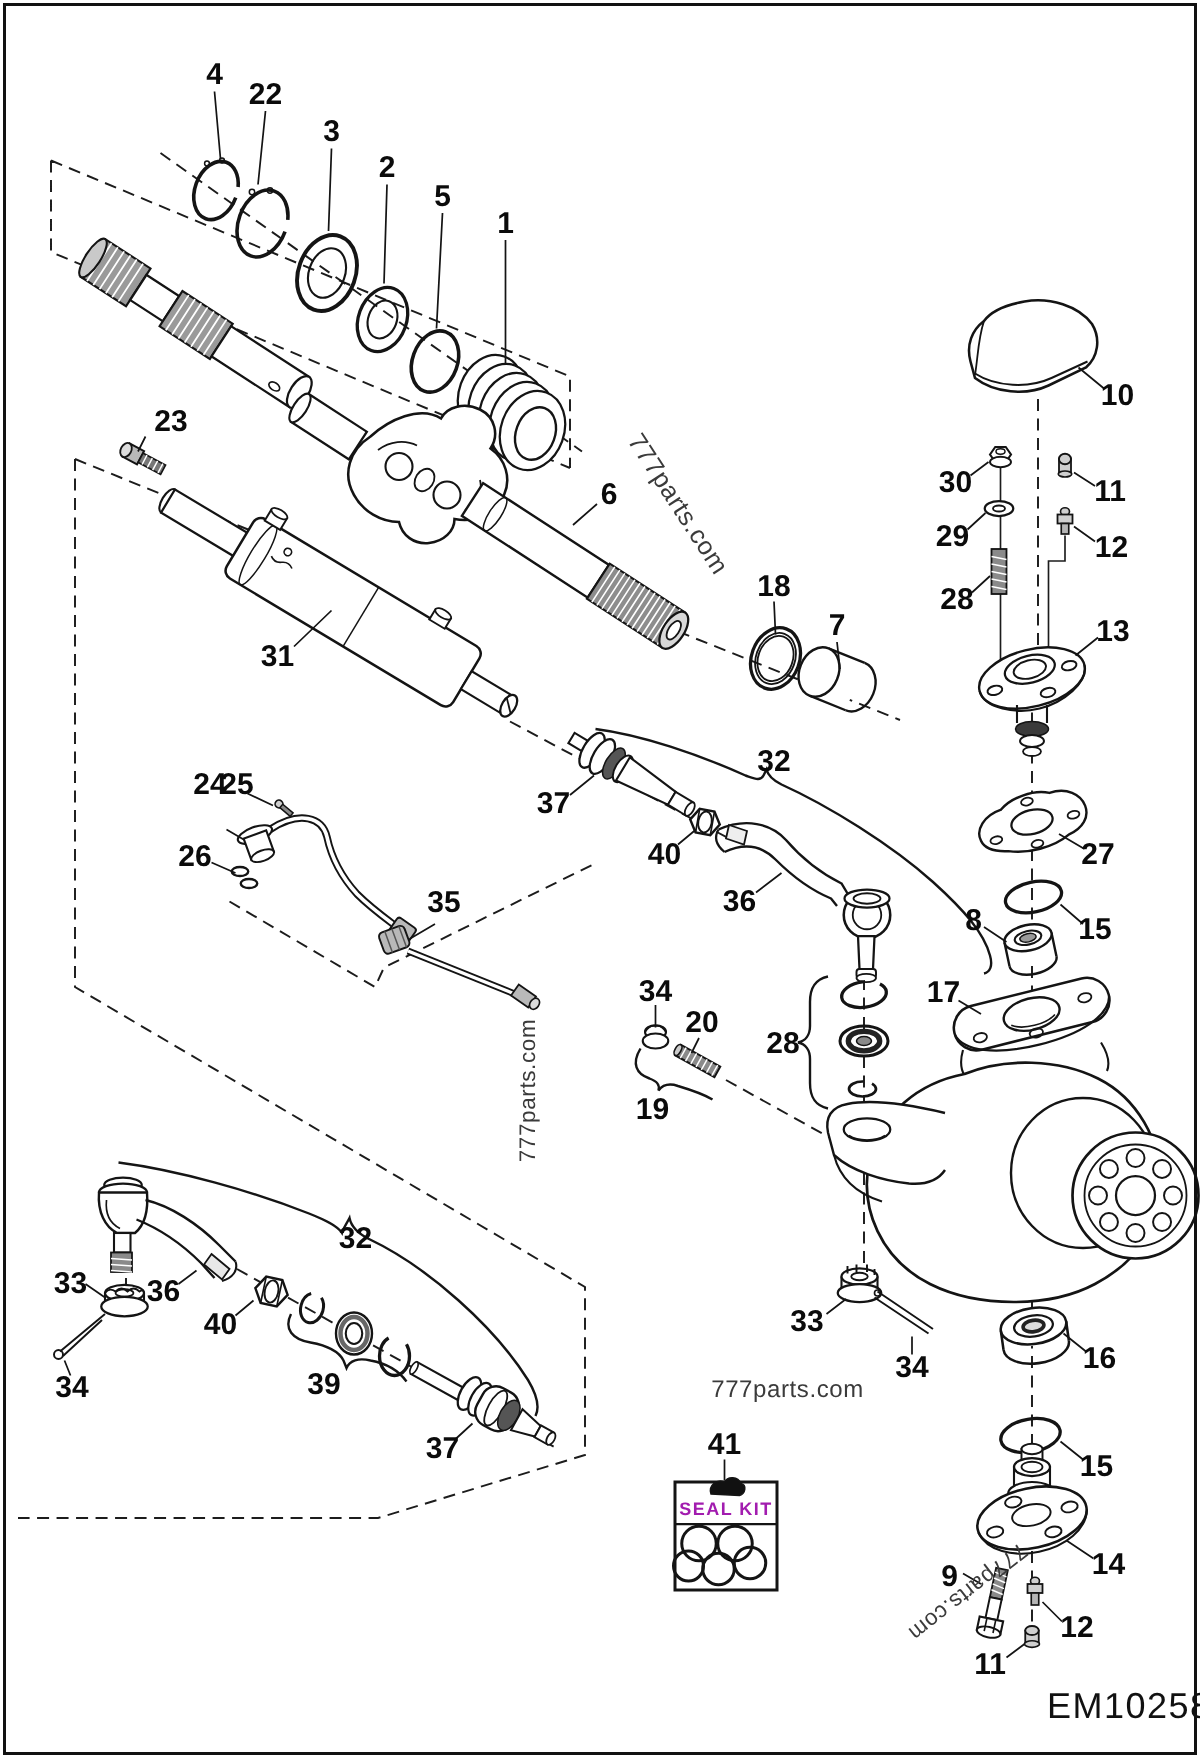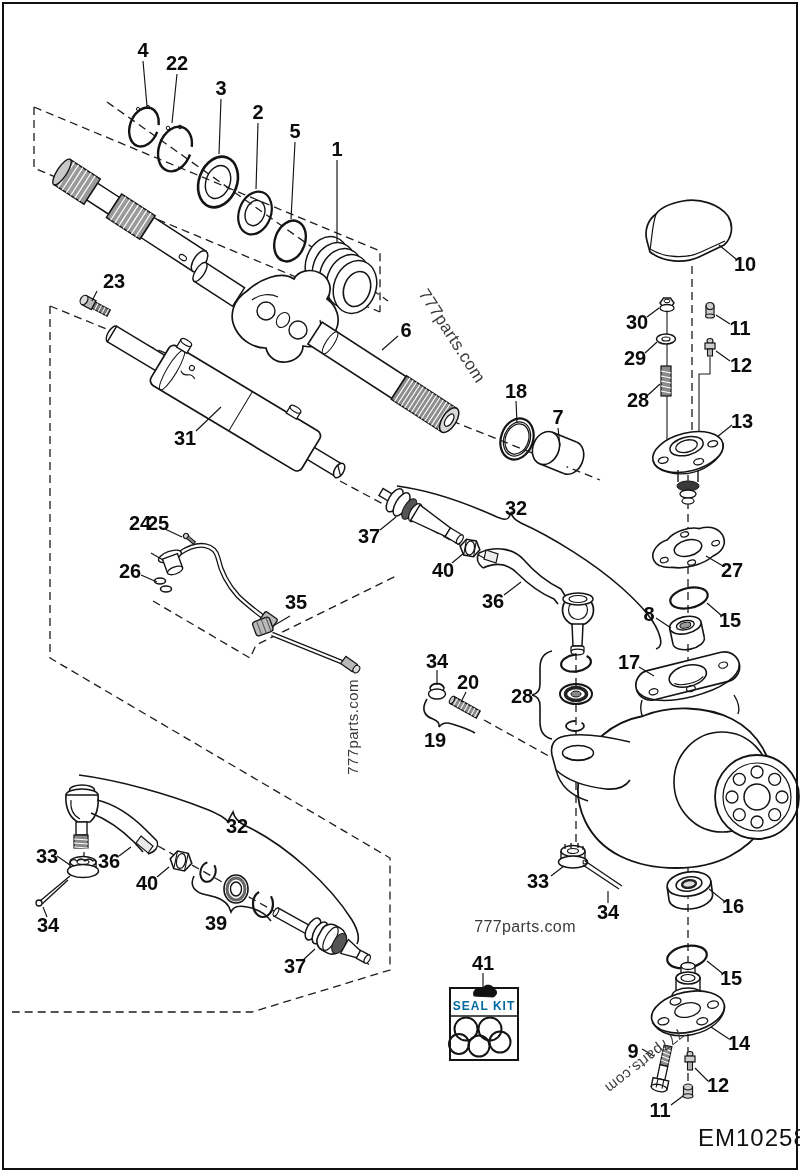--- a/index.html
+++ b/index.html
@@ -10,21 +10,21 @@
   .callout{position:absolute;transform:translate(-50%,-50%);font-weight:bold;font-size:20px;
            color:#0b0b0b;white-space:nowrap;line-height:1;}
   .wm{position:absolute;transform:translate(-50%,-50%);color:#3b3b3b;white-space:nowrap;line-height:1;
       letter-spacing:.4px;}
   .wm-a{left:452px;top:336px;font-size:17px;transform:translate(-50%,-50%) rotate(57deg);}
   .wm-b{left:352px;top:727px;font-size:15px;transform:translate(-50%,-50%) rotate(-90deg);}
   .wm-c{left:525px;top:927px;font-size:16px;}
   .wm-d{left:645px;top:1061px;font-size:15px;transform:translate(-50%,-50%) rotate(142deg);}
   .code{position:absolute;left:698px;top:1124px;font-size:24px;color:#111;letter-spacing:1px;}
   .sealkit-title{position:absolute;left:484px;top:1006px;transform:translate(-50%,-50%);
-                 font-size:12px;font-weight:600;letter-spacing:1px;color:#0369a1;}
+                 font-size:12px;font-weight:600;letter-spacing:1px;color:#a21caf;}
 </style>
 </head>
 <body>
 
 <div id="stage">
 
 <svg width="800" height="1172" viewBox="0 0 800 1172">
 
   <g stroke="#1c1c1c" stroke-width="1.3" fill="none" stroke-dasharray="8 5">
     <path d="M34,107 L380,251 L380,312 M34,107 L34,168 L380,312"></path>

